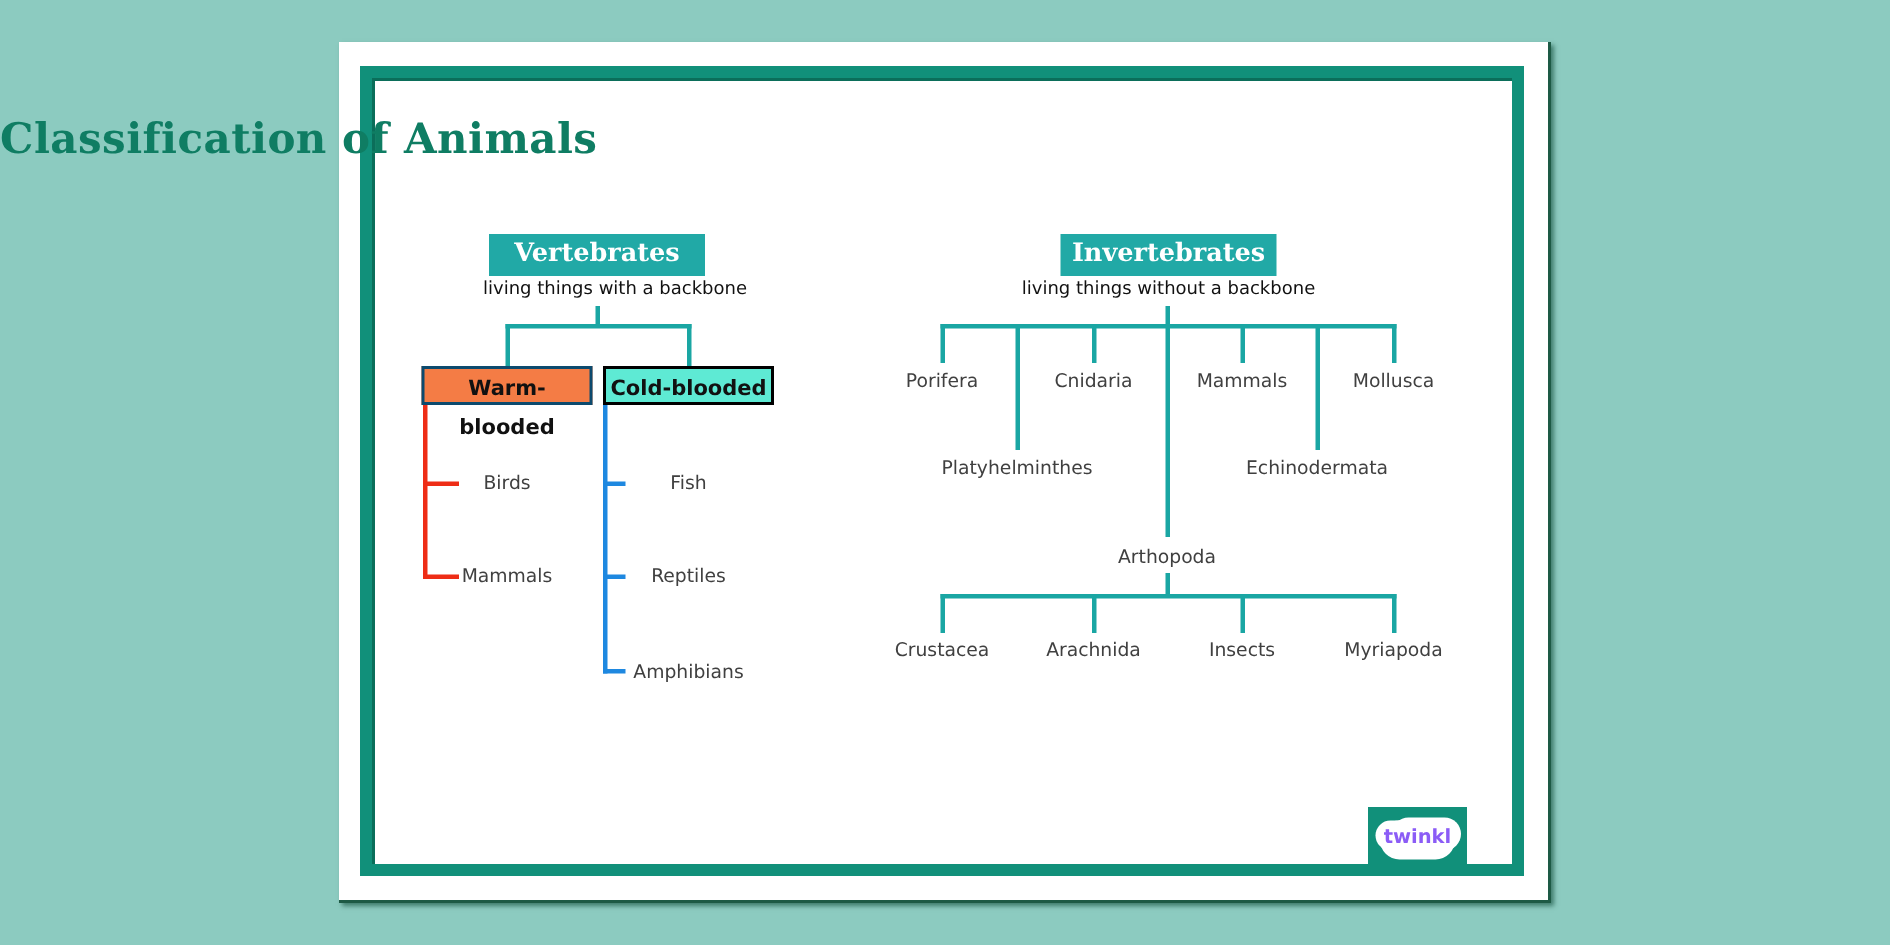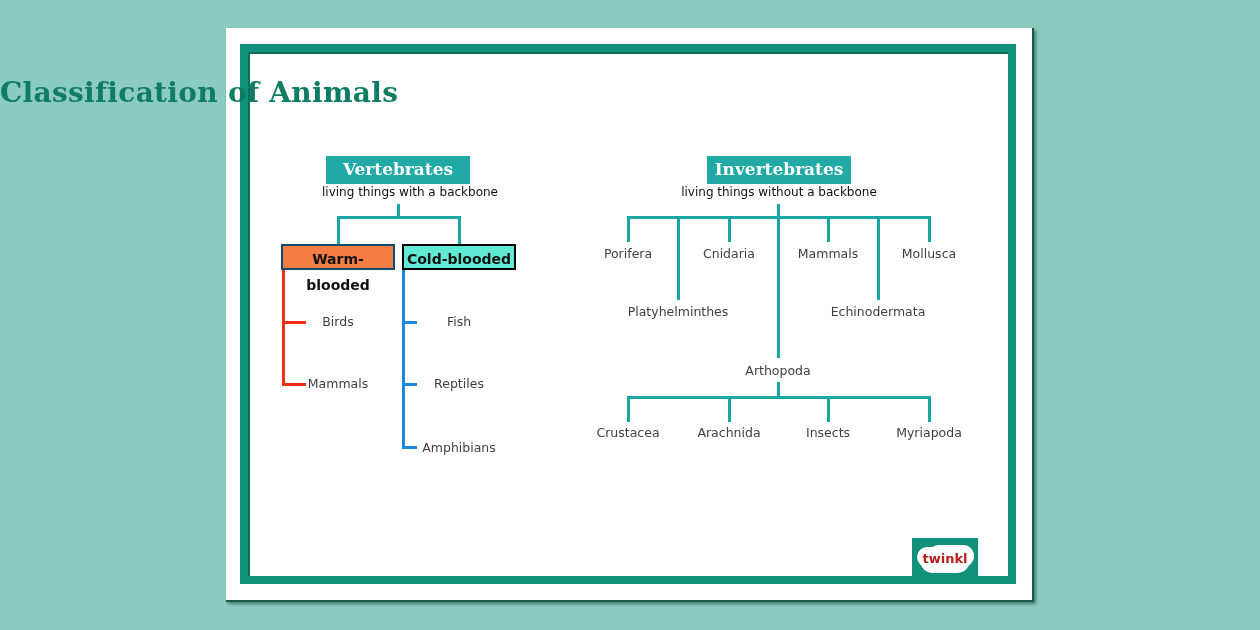--- a/index.html
+++ b/index.html
@@ -56,21 +56,21 @@
     position:absolute; left:912px; top:538px; width:66px; height:46px;
     background:#11907a;
   }
   .cloud {
     position:absolute; left:8px; top:9px; width:50px; height:26px;
     background:#fff; border-radius:14px;
     box-shadow: 6px -4px 0 -2px #fff, -6px -3px 0 -3px #fff;
   }
   .cloud span {
     position:absolute; left:0; right:0; top:4px; text-align:center;
-    font-weight:bold; font-size:13px; color:#b91c1c;
+    font-weight:bold; font-size:13px; color:#8b5cf6;
   }
 </style>
 </head>
 <body>
 
 <div class="card"></div>
 <div class="frame">
     <div class="frame-inner"></div>
   </div>
 

